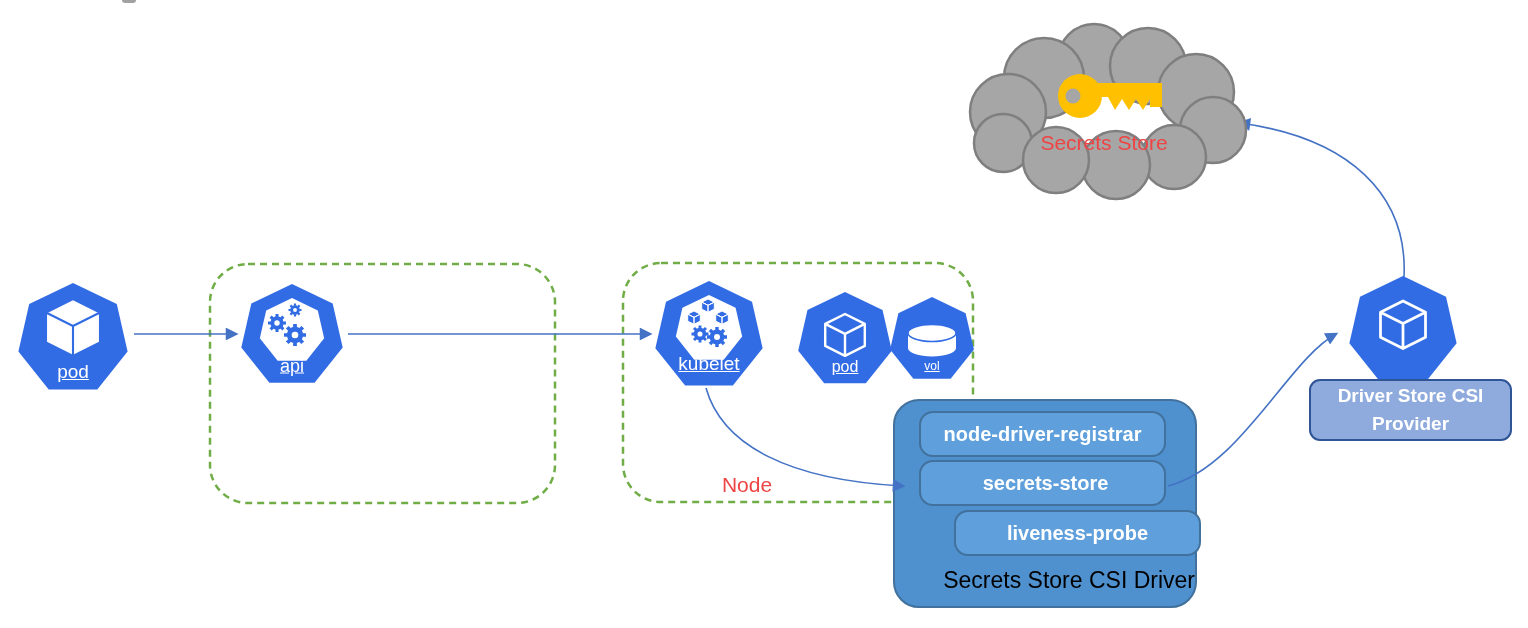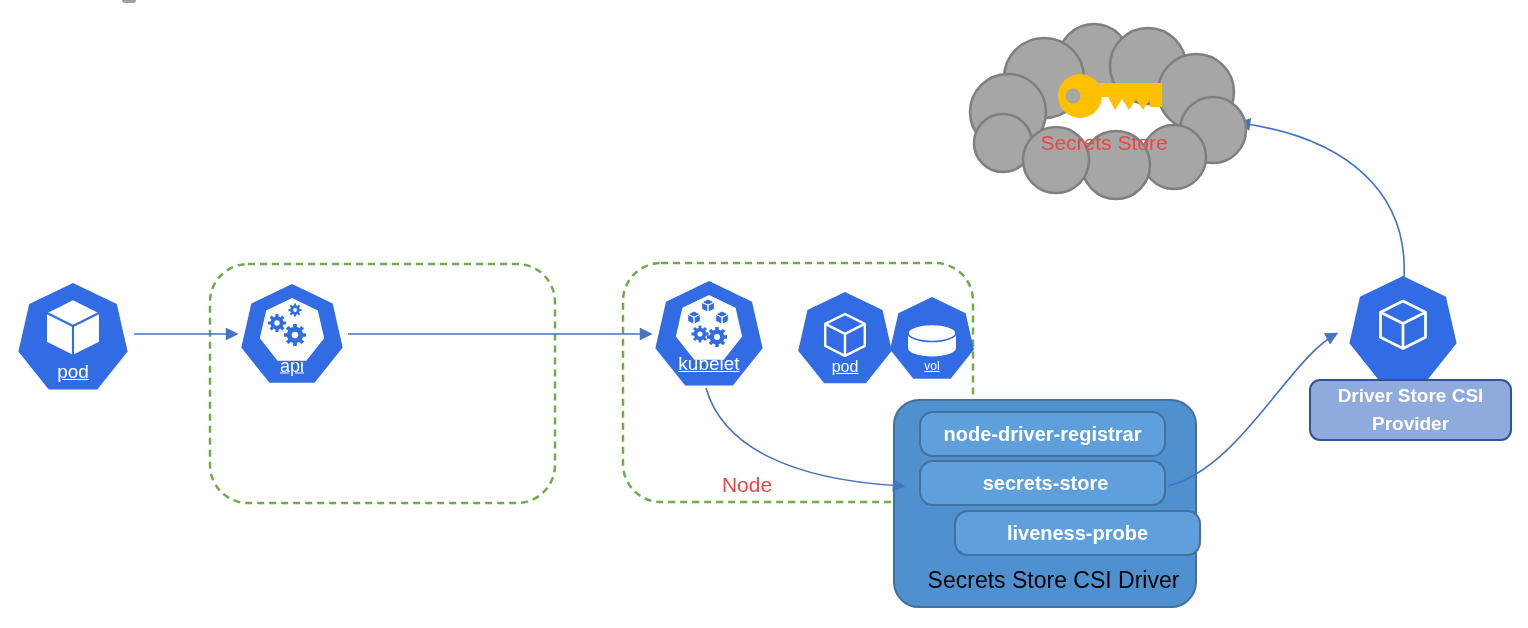--- a/index.html
+++ b/index.html
@@ -42,21 +42,21 @@
   }
   .container-box{
     position:absolute;left:24px;width:247px;height:46px;box-sizing:border-box;
     background:var(--driver-inner-fill,#5FA0DC);
     border:2px solid var(--driver-border,#41719C);
     border-radius:14px;
     color:#fff;font-size:20px;font-weight:600;
     display:flex;align-items:center;justify-content:center;
   }
   .driver-title{
-    position:absolute;left:0;right:0;top:166px;text-align:center;
+    position:absolute;left:0;right:0;top:166px;text-align:right;
     color:#000;font-size:23px;padding-left:17px;
   }
   .provider-box{
     left:1309px;top:379px;width:203px;height:62px;box-sizing:border-box;
     background:var(--provider-fill,#8FAADC);
     border:2.5px solid var(--provider-border,#2F5597);
     border-radius:11px;
     color:#fff;font-size:19px;font-weight:600;line-height:1.45;
     display:flex;flex-direction:column;align-items:center;justify-content:center;
   }

